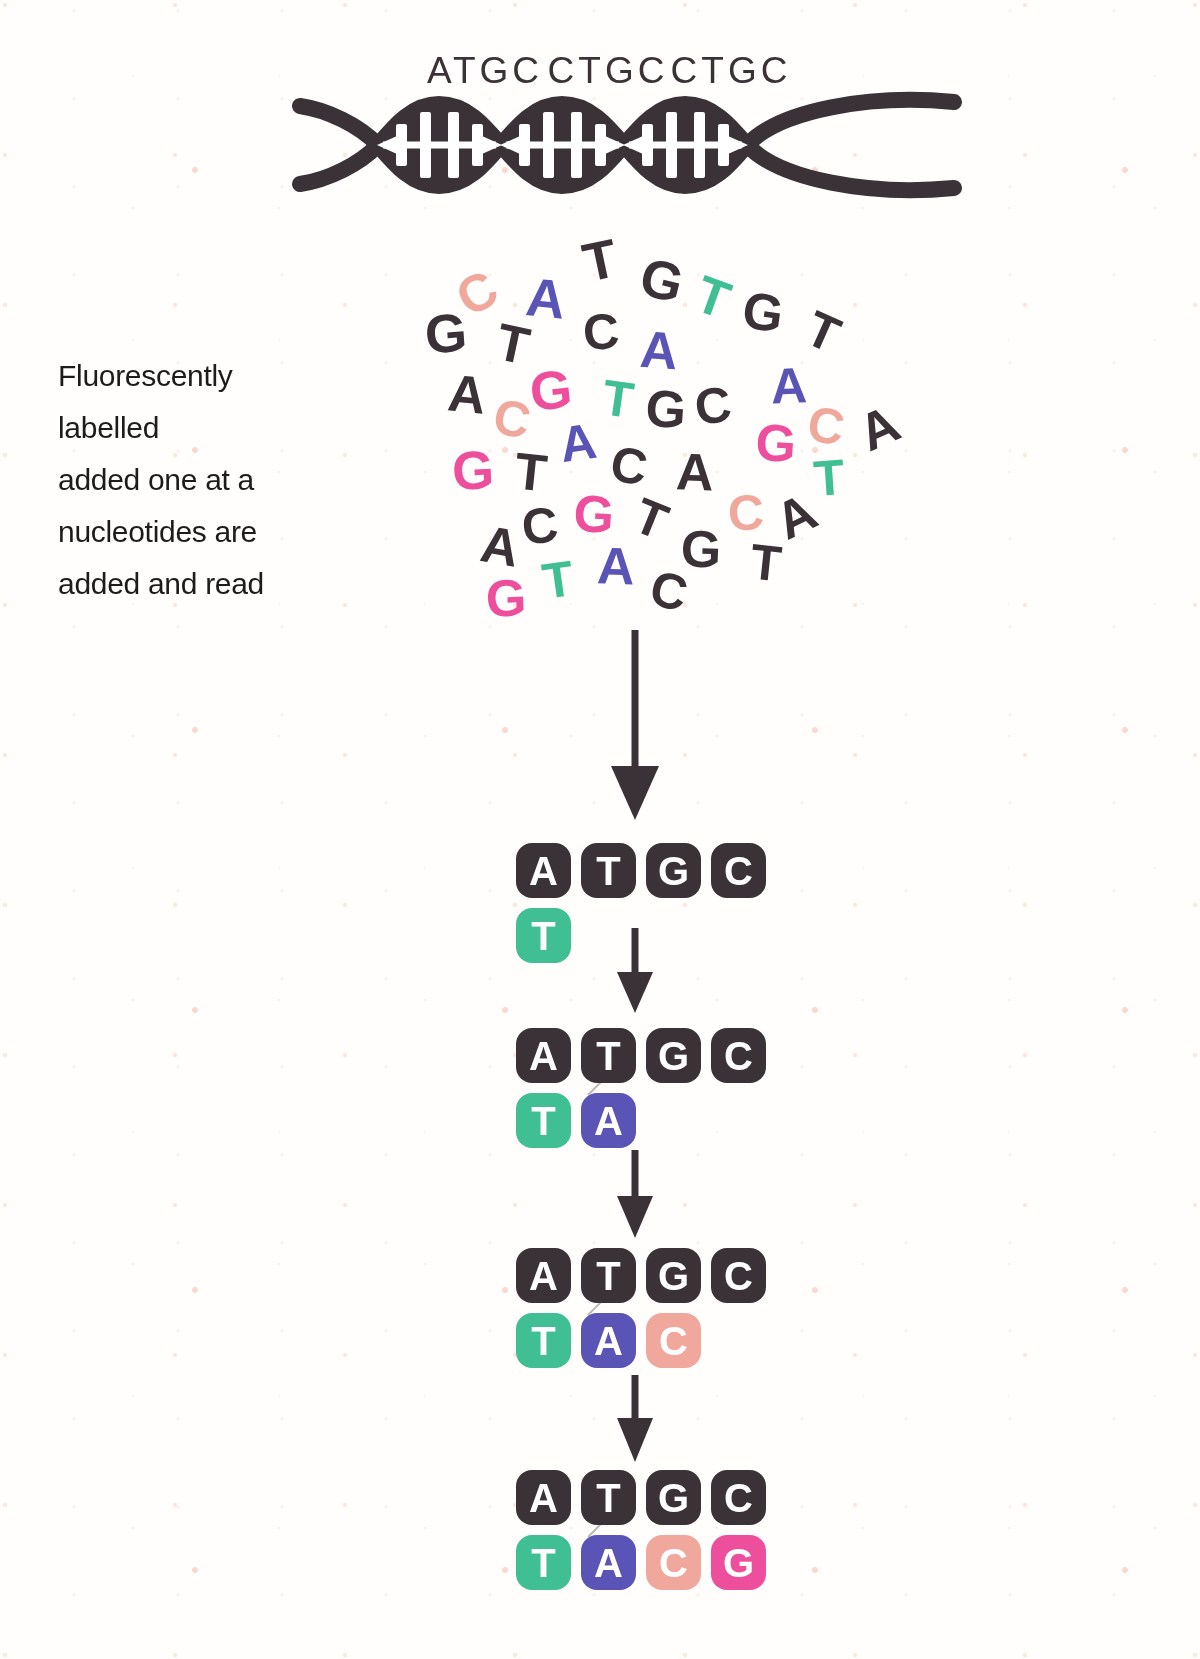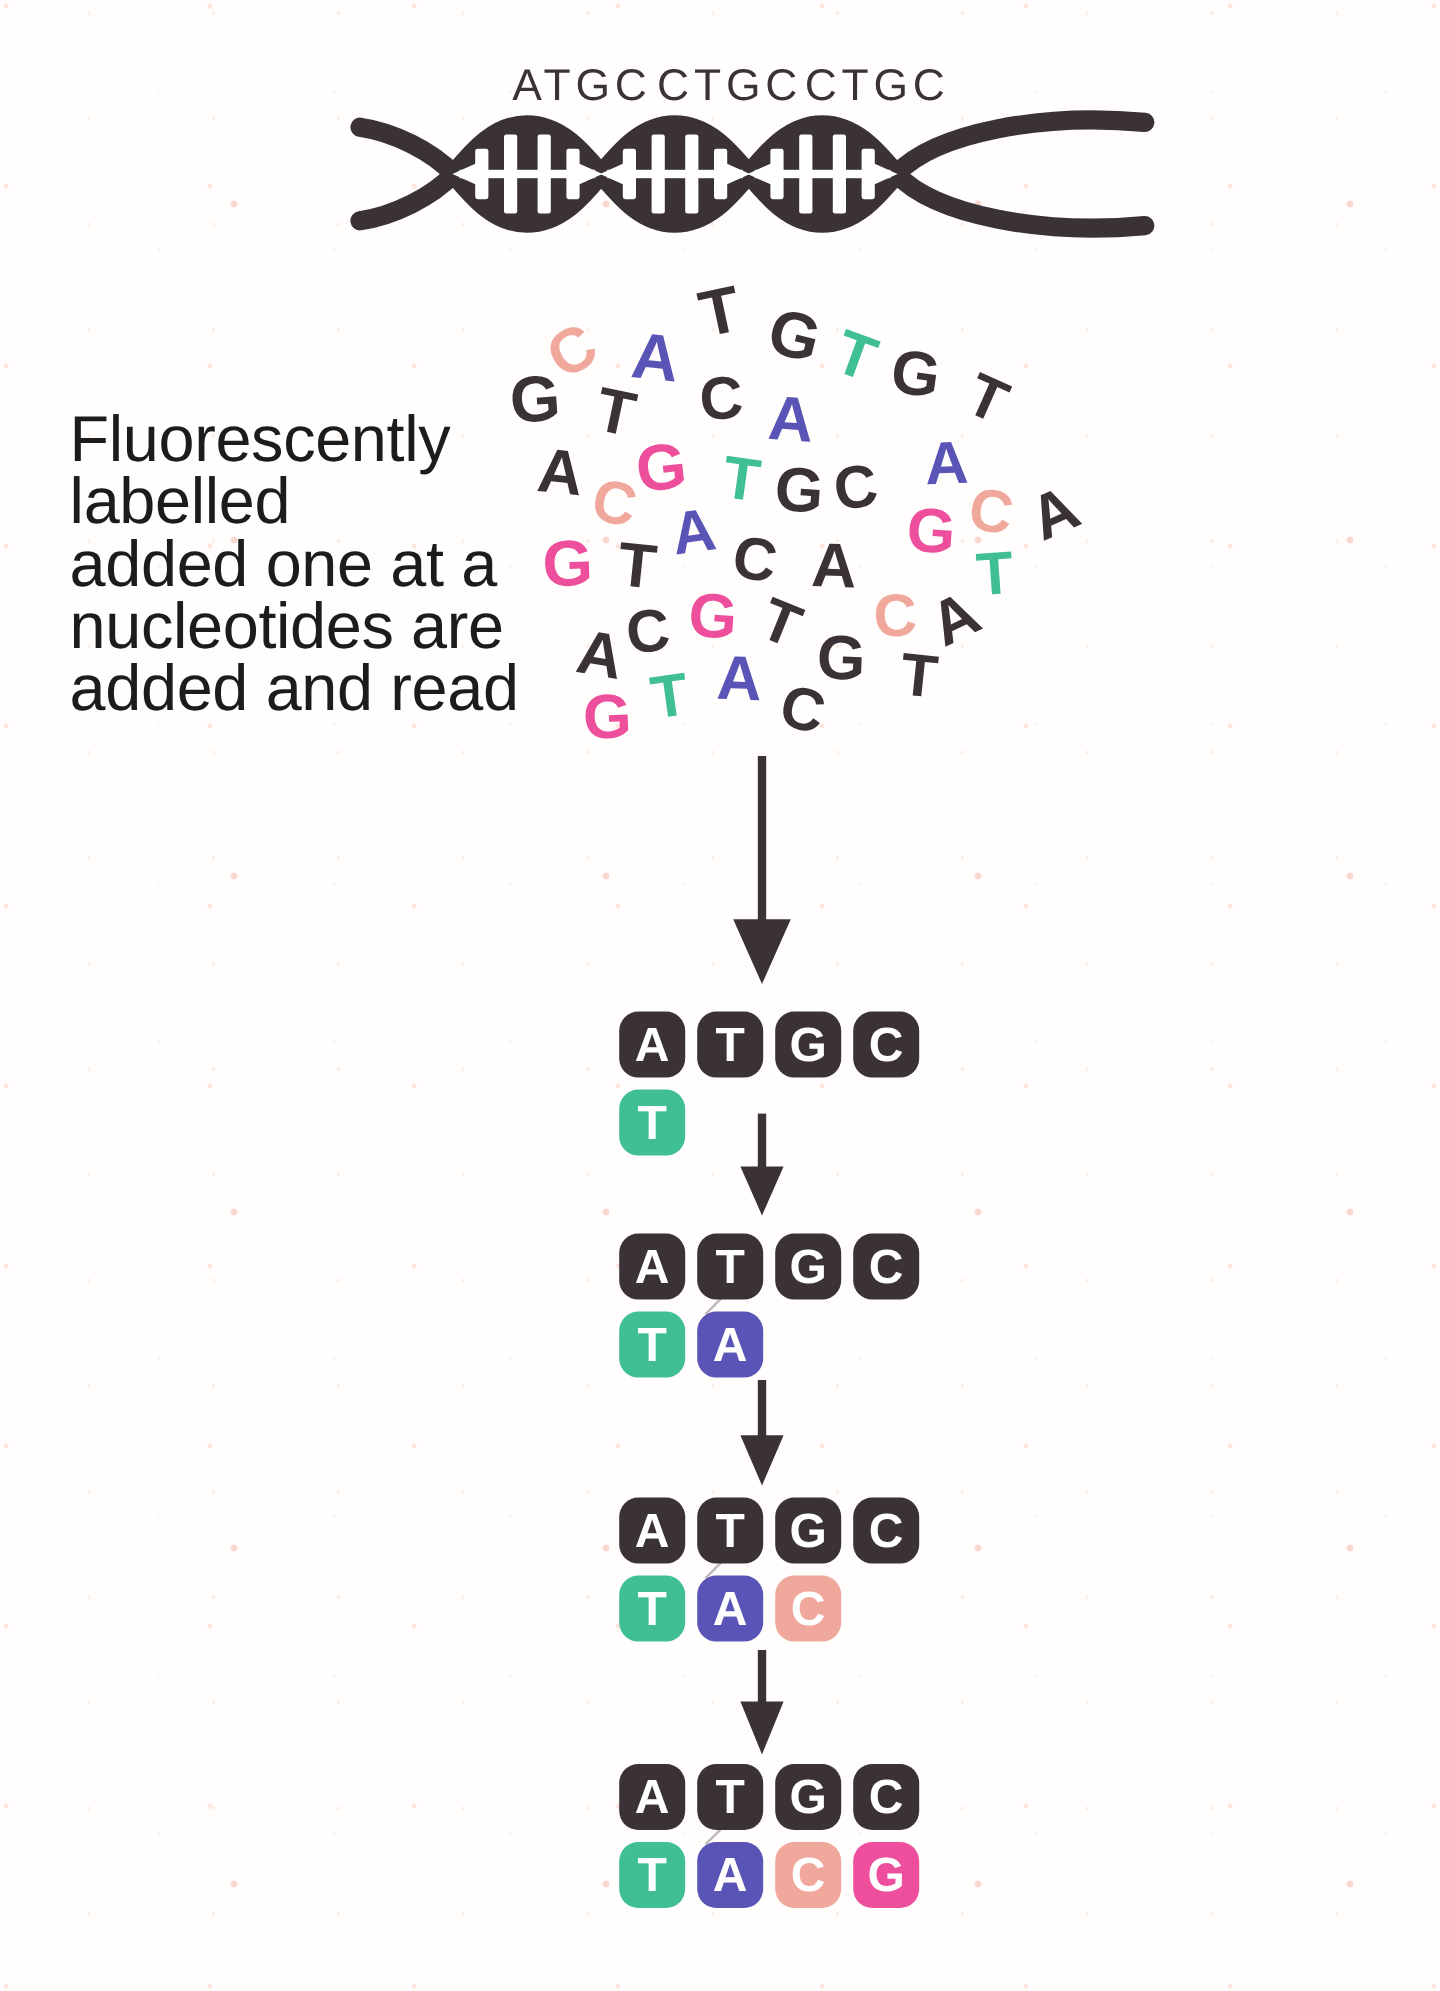--- a/index.html
+++ b/index.html
@@ -13,21 +13,21 @@
       radial-gradient(circle, rgba(244,180,162,0.24) 0 1.3px, rgba(244,180,162,0) 1.7px),
       radial-gradient(circle, rgba(205,205,215,0.22) 0 1.1px, rgba(205,205,215,0) 1.5px);
     background-size:310px 280px,170px 150px,104px 88px,146px 132px;
     background-position:40px 30px,90px 80px,22px 55px,60px 10px;
   }
   .helix-label{
     position:absolute;top:50px;transform:translateX(-50%);
     font-weight:400;font-size:37px;letter-spacing:4px;color:#3b3237;white-space:nowrap;margin-left:45px;
   }
   .helix-svg{position:absolute;left:288px;top:94px;overflow:visible;}
-  .caption{position:absolute;left:58px;top:340px;color:#1c1c1a;font-size:54px;line-height:52px;letter-spacing:-0.3px;}
+  .caption{position:absolute;left:58px;top:350px;color:#1c1c1a;font-size:30px;line-height:52px;letter-spacing:-0.3px;}
   .scatter-letter{
     position:absolute;font-weight:700;line-height:1;
     transform:translate(-50%,-50%);white-space:pre;
   }
   .block{
     position:absolute;width:55px;height:55px;border-radius:16px;
     display:flex;align-items:center;justify-content:center;
     color:#ffffff;font-weight:700;font-size:40px;line-height:1;
   }
   .overlay{position:absolute;left:0;top:0;pointer-events:none;}

